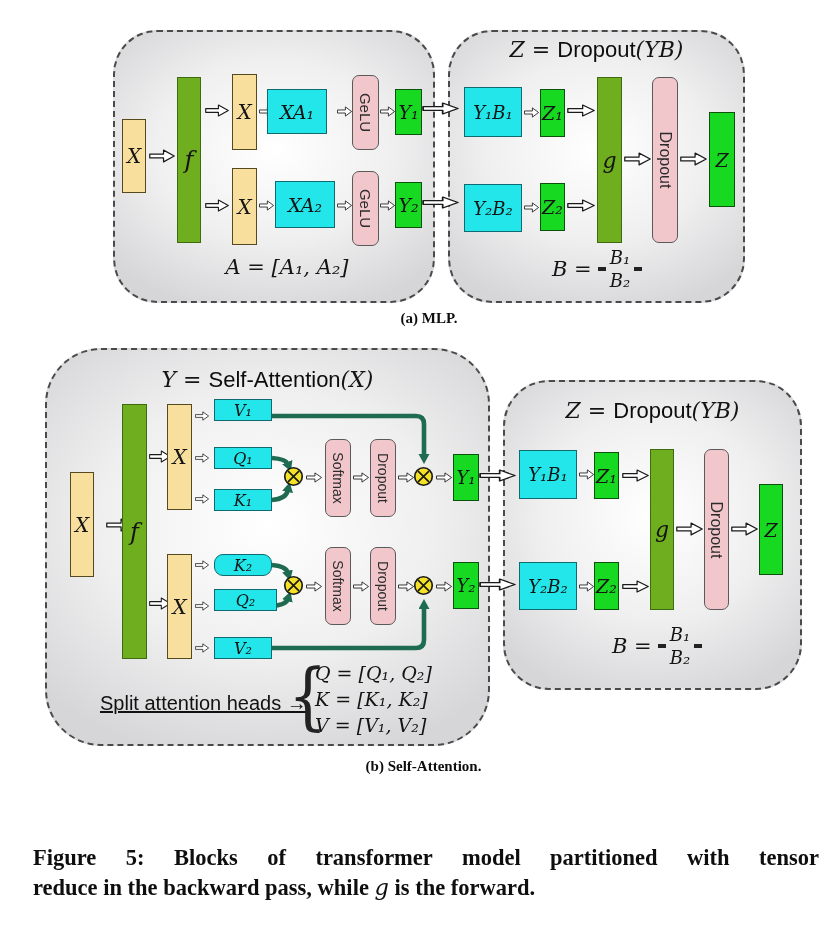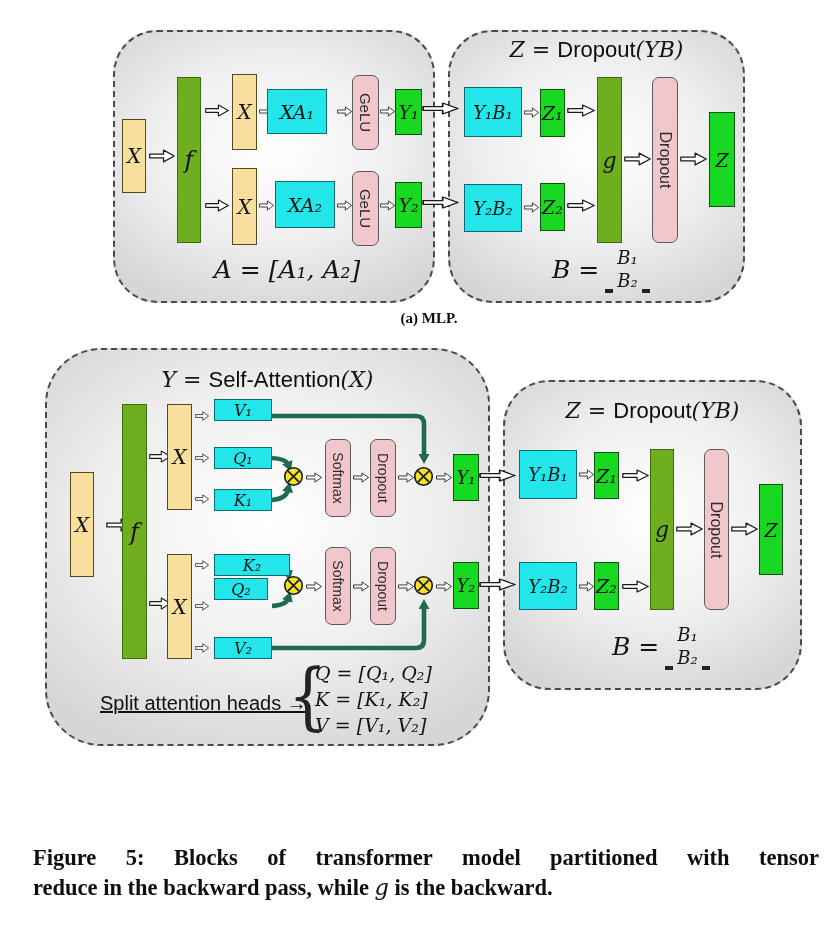--- a/index.html
+++ b/index.html
@@ -11,28 +11,28 @@
   .box{position:absolute;display:flex;align-items:center;justify-content:center;box-sizing:border-box;}
   .yellow{background:#F8DF9E;border:1.6px solid #55491f;}
   .cyan{background:#22E6E9;border:1.6px solid #0f6b70;}
   .greenbar{background:#6FAE1E;border:1.6px solid #3c6b10;}
   .bgreen{background:#17D921;border:1.6px solid #0c520c;}
   .pink{background:#F2C7CC;border:1.6px solid #5a5a5a;border-radius:7px;}
   .math{font-family:"DejaVu Serif","Liberation Serif",serif;font-style:italic;color:#141414;}
   .fn{font-family:"Liberation Sans",sans-serif;font-style:normal;color:#0d0d0d;}
   .vtext{transform:rotate(90deg);white-space:nowrap;font-family:"Liberation Sans",sans-serif;color:#2b2b2b;}
   .fs15{font-size:15px;} .fs14{font-size:14px;} .fs16{font-size:16px;}
-  .fs18{font-size:18px;} .fs19{font-size:19px;} .fs20{font-size:20px;} .fs21{font-size:25px;}
+  .fs18{font-size:18px;} .fs19{font-size:19px;} .fs20{font-size:20px;} .fs21{font-size:21px;}
   .fs22{font-size:22px;} .fs24{font-size:24px;}
   .ptitle{position:absolute;left:50%;transform:translateX(-50%);white-space:nowrap;font-size:22px;color:#0d0d0d;}
   .arr{position:absolute;overflow:visible;}
   .subcap{position:absolute;text-align:center;font-family:"Liberation Serif",serif;
           font-weight:bold;font-size:15px;color:#0e0e0e;}
   .bform{position:absolute;display:flex;align-items:center;gap:6px;}
-  .mat{display:flex;align-items:flex-end;}
+  .mat{display:flex;align-items:center;}
   .brl{width:6px;border:2.2px solid #222;border-right:none;}
   .brr{width:6px;border:2.2px solid #222;border-left:none;}
   .mcol{display:flex;flex-direction:column;align-items:center;padding:1px 4px;line-height:23px;}
   .figcap{position:absolute;}
   .capline{font-family:"Liberation Serif",serif;font-weight:bold;font-size:22.5px;
            color:#0e0e0e;line-height:29.5px;}
   .just{text-align:justify;text-align-last:justify;margin-top:37px;}
   .capmath{font-family:"DejaVu Serif",serif;font-style:italic;font-weight:normal;}
   .watermark{position:absolute;font-family:"DejaVu Sans",sans-serif;font-size:23px;
              color:#a8abae;text-shadow:1px 1px 0 #ffffff;letter-spacing:1px;white-space:nowrap;}
@@ -265,24 +265,24 @@
 
     <div class="box cyan" style="left:167px;top:49px;width:58px;height:22px;">
       <span class="math fs16">V₁</span>
       </div>
     <div class="box cyan" style="left:167px;top:97px;width:58px;height:22px;">
       <span class="math fs16">Q₁</span>
       </div>
     <div class="box cyan" style="left:167px;top:139px;width:58px;height:22px;">
       <span class="math fs16">K₁</span>
       </div>
-    <div class="box cyan" style="left:167px;top:204px;width:76px;height:22px;">
+    <div class="box cyan" style="left:167px;top:204px;width:58px;height:22px;border-radius:9px;">
       <span class="math fs16">K₂</span>
       </div>
-    <div class="box cyan" style="left:167px;top:228px;width:54px;height:22px;">
+    <div class="box cyan" style="left:167px;top:239px;width:63px;height:22px;">
       <span class="math fs16">Q₂</span>
       </div>
     <div class="box cyan" style="left:167px;top:287px;width:58px;height:22px;">
       <span class="math fs16">V₂</span>
       </div>
 
     <svg class="arr" style="left:236px;top:116px;width:21px;height:21px;">
         <use href="#otimes"></use>
       </svg>
     <svg class="arr" style="left:366px;top:116px;width:21px;height:21px;">
@@ -413,20 +413,21 @@
           <span class="brl"></span>
         <span class="mcol">
             <span class="math fs18">B₁</span>
             <span class="math fs18">B₂</span>
           </span>
       <span class="brr"></span>
         </span>
     </div>
   </div>
 
+  <div class="subcap" style="left:45px;top:758px;width:757px;">(b) Self-Attention.</div>
 
   <div class="figcap" style="left:33px;top:806px;width:786px;">
     <div class="capline just"><span>Figure 5: Blocks of transformer model partitioned with tensor</span></div>
-    <div class="capline"><span>reduce in the backward pass, while </span><span class="capmath">g</span><span> is the backward.</span></div>
+    <div class="capline"><span>reduce in the backward pass, while </span><span class="capmath">g</span><span> is the forward.</span></div>
   </div>
 
 
 </div>
 
 </body></html>

